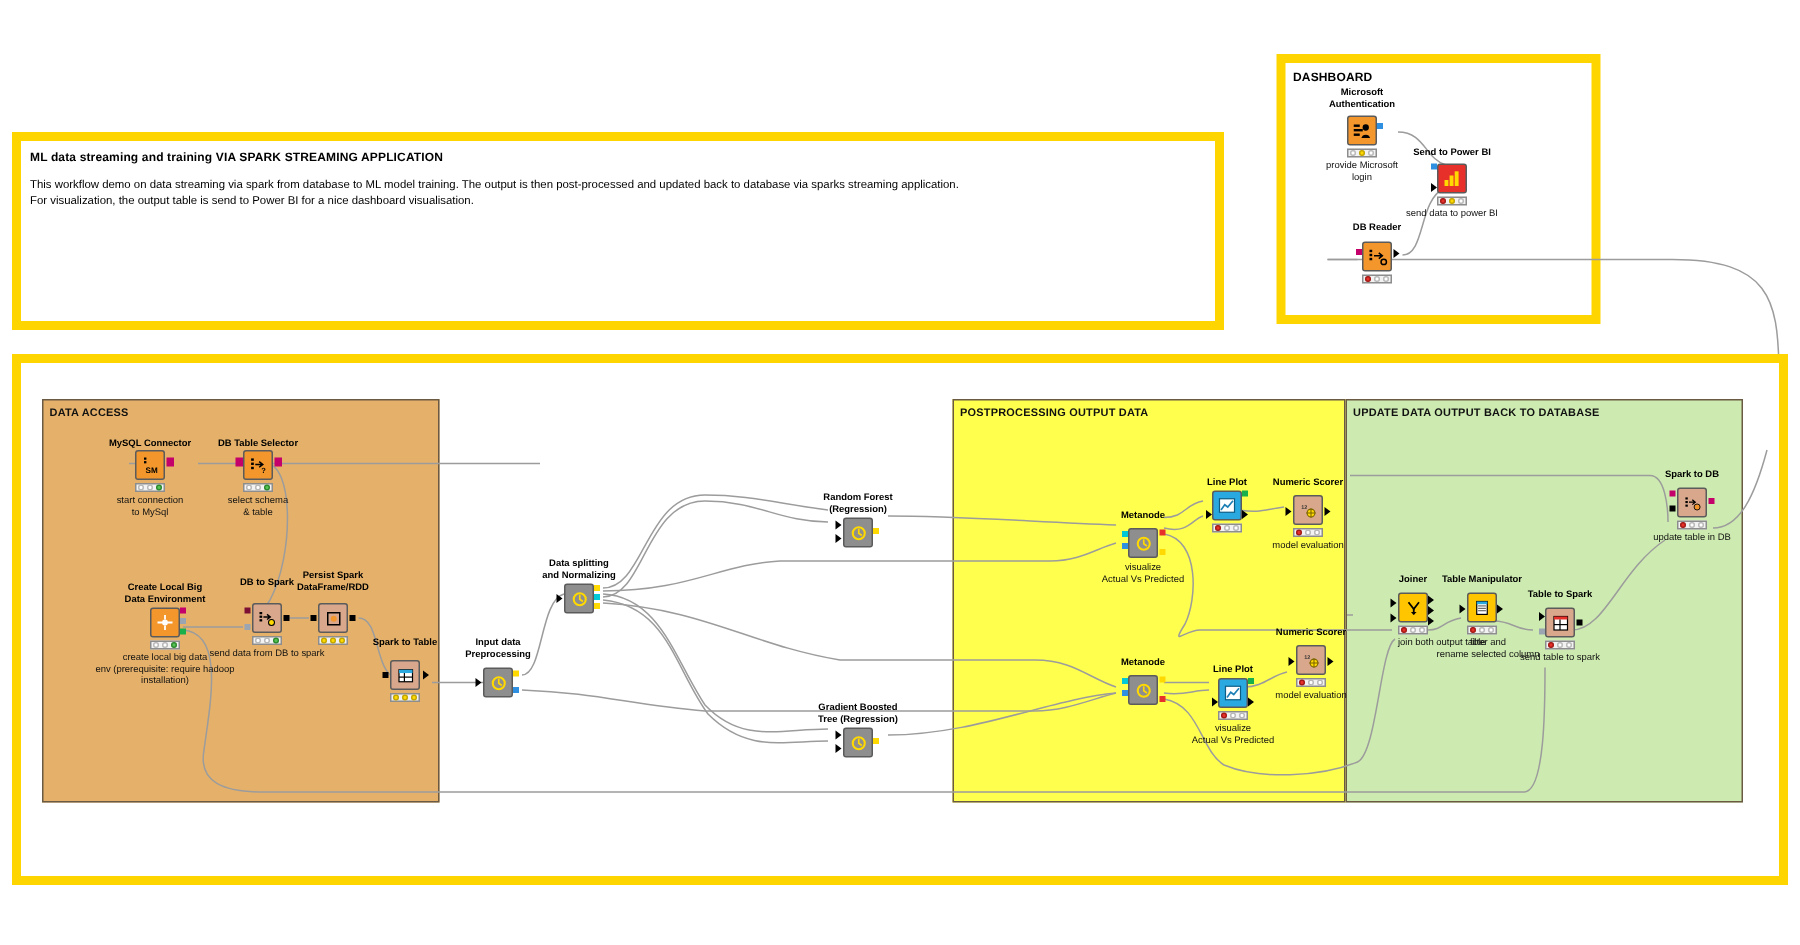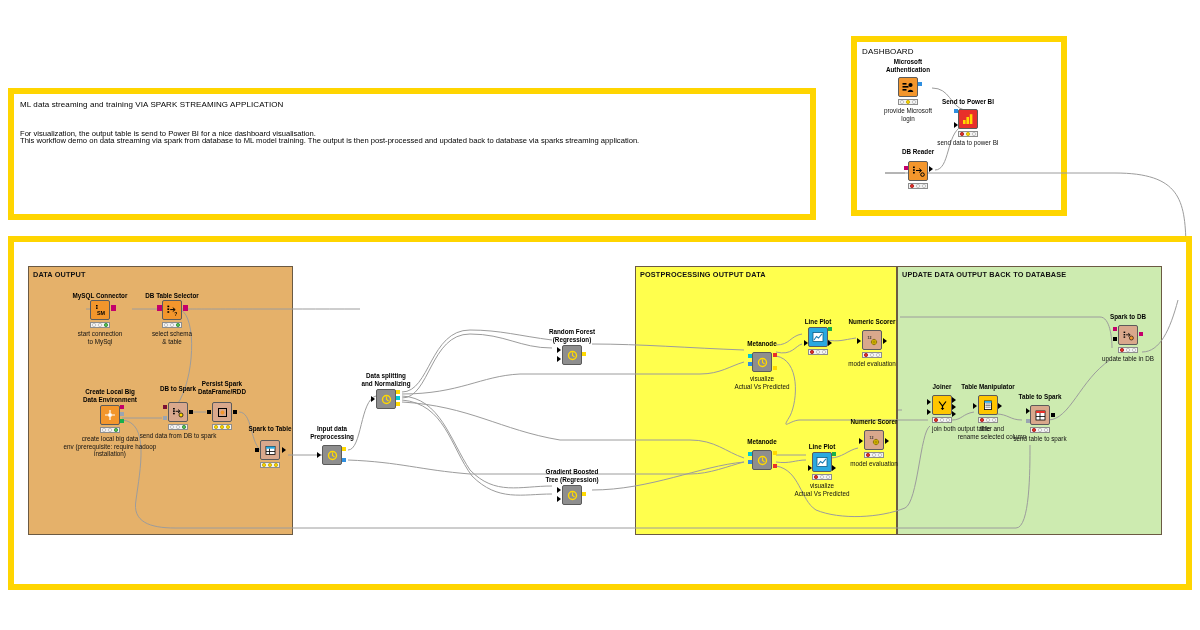--- a/index.html
+++ b/index.html
@@ -5,21 +5,21 @@
   html,body{margin:0;padding:0;background:#ffffff;}
   body{width:1200px;height:630px;position:relative;overflow:hidden;
        font-family:"Liberation Sans","DejaVu Sans",sans-serif;color:#000;}
 
   .canvas{position:absolute;left:0;top:0;width:1200px;height:630px;}
 
   
   .frame{position:absolute;background:#ffffff;border:6px solid #ffd500;box-sizing:border-box;}
 
   
-  .anno-title{position:absolute;font-size:8px;font-weight:normal;letter-spacing:.1px;white-space:nowrap;}
+  .anno-title{position:absolute;font-size:8px;font-weight:bold;letter-spacing:.1px;white-space:nowrap;}
   .anno-line{position:absolute;font-size:7.6px;white-space:nowrap;}
 
   
   .section{position:absolute;box-sizing:border-box;border:1px solid #6b5a43;}
   .section .sec-title{position:absolute;left:4px;top:3px;font-size:7.3px;font-weight:bold;
                       letter-spacing:.15px;white-space:nowrap;color:#111;}
 
   
   .node{position:absolute;}
   .nd-name{position:absolute;left:50%;transform:translateX(-50%);
@@ -58,21 +58,21 @@
   svg.wires{position:absolute;left:0;top:0;width:1200px;height:630px;
             pointer-events:none;overflow:visible;}
 </style>
 </head>
 <body>
 
 <div class="canvas">
 
   <div class="frame" style="left:8px;top:88px;width:808px;height:132px;">
     <div class="anno-title" style="left:6px;top:6px;">ML data streaming and training VIA SPARK STREAMING APPLICATION</div>
-    <div class="anno-line" style="left:6px;top:42px;">This workflow demo on data streaming via spark from database to ML model training. The output is then post-processed and updated back to database via sparks streaming application.</div>
+    <div class="anno-line" style="left:6px;top:24px;">This workflow demo on data streaming via spark from database to ML model training. The output is then post-processed and updated back to database via sparks streaming application.</div>
     <div class="anno-line" style="left:6px;top:35px;">For visualization, the output table is send to Power BI for a nice dashboard visualisation.</div>
   </div>
 
   <div class="frame" style="left:851px;top:36px;width:216px;height:180px;">
     <div class="anno-title" style="left:5px;top:5px;">DASHBOARD</div>
   </div>
 
   <svg class="wires">
     <g fill="none" stroke="#9c9c9c" stroke-width="1">
       <path d="M932,88 C950,88 950,106 964,110"></path>
@@ -146,21 +146,21 @@
       <span class="led"></span>
       <span class="led"></span>
     </div>
     <span class="port db" style="left:8px;top:18px;"></span>
     <span class="port tri" style="left:33px;top:18px;"></span>
   </div>
 
   <div class="frame" style="left:8px;top:236px;width:1184px;height:354px;"></div>
 
   <div class="section" style="left:28px;top:266px;width:265px;height:269px;background:#e5b16a;">
-    <div class="sec-title">DATA OUTPUT</div>
+    <div class="sec-title">DATA ACCESS</div>
   </div>
   <div class="section" style="left:897px;top:266px;width:265px;height:269px;background:#cdebb0;">
     <div class="sec-title">UPDATE DATA OUTPUT BACK TO DATABASE</div>
   </div>
   <div class="section" style="left:635px;top:266px;width:262px;height:269px;background:#ffff4d;">
     <div class="sec-title">POSTPROCESSING OUTPUT DATA</div>
   </div>
 
   <svg class="wires">
     <g fill="none" stroke="#9c9c9c" stroke-width="1">

